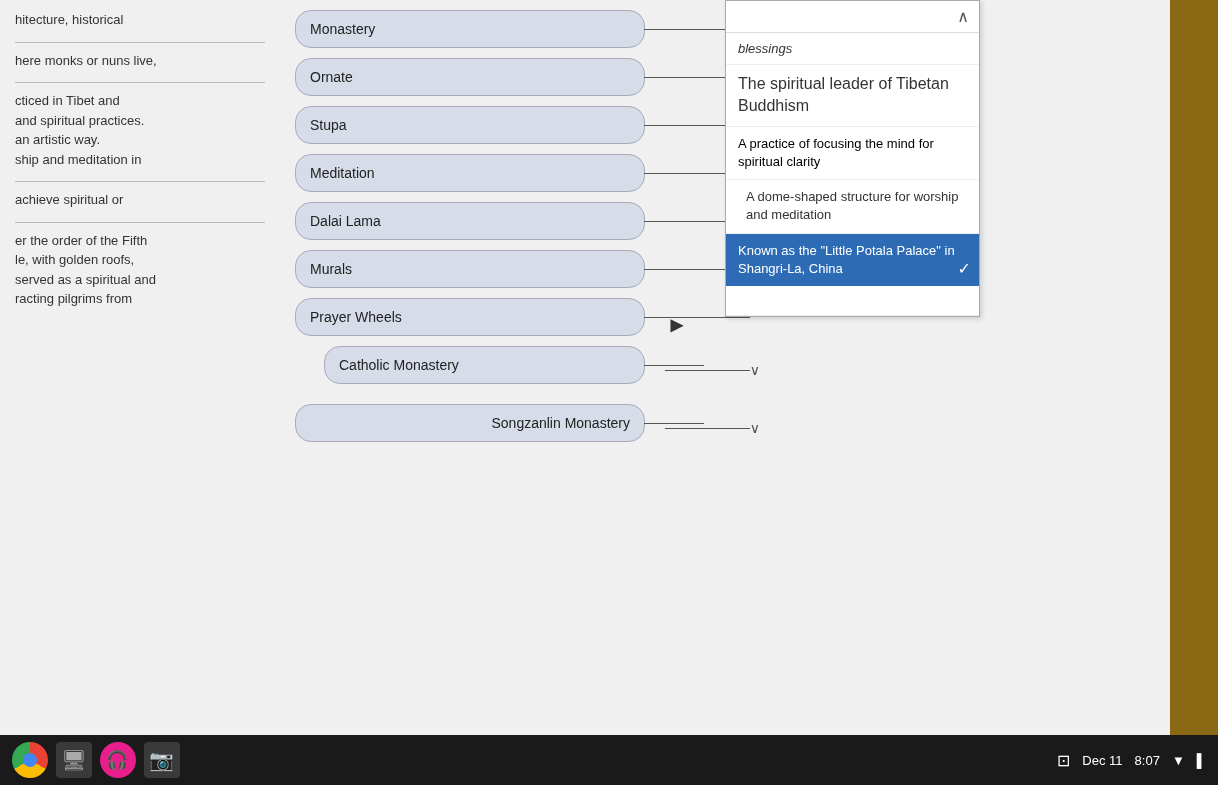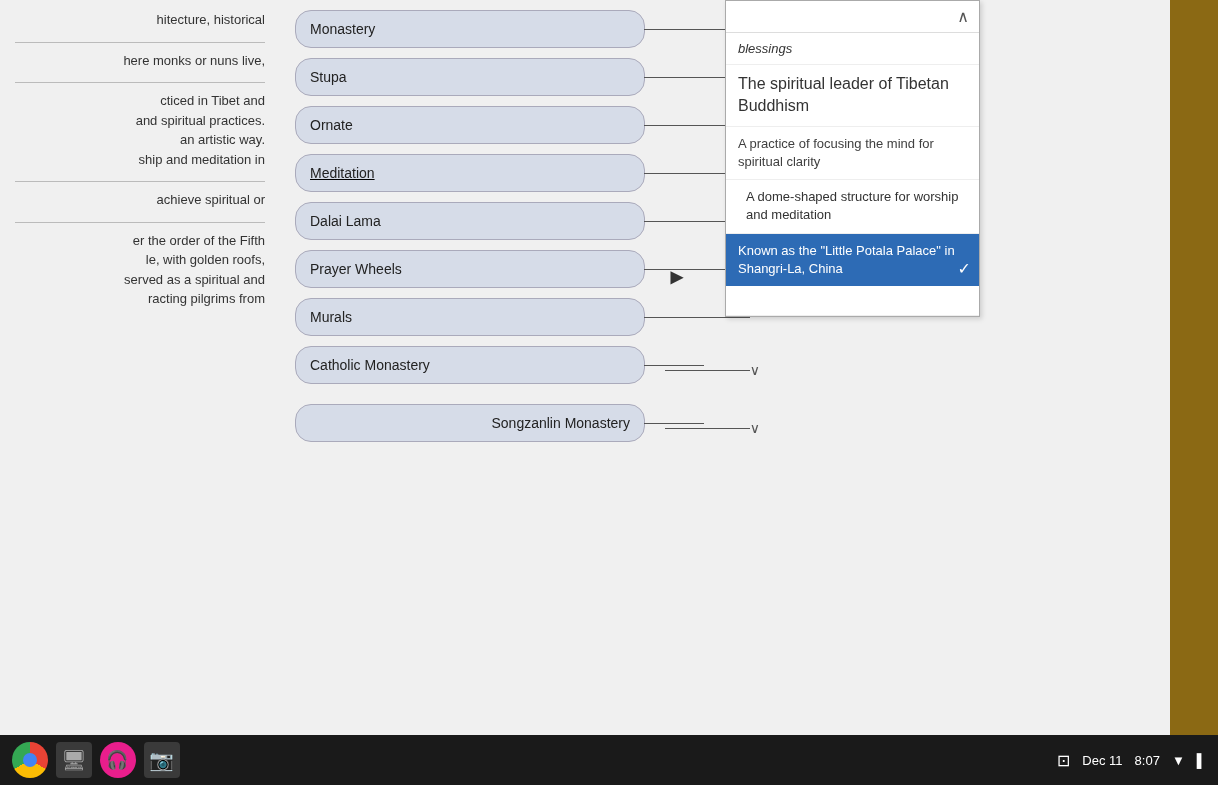--- a/index.html
+++ b/index.html
@@ -76,21 +76,20 @@
       display: flex;
       width: 100%;
       height: 100%;
       position: relative;
     }
 
     .left-col {
       width: 280px;
       padding: 10px 15px;
       overflow: hidden;
-      text-align: right;
     }
 
     .center-col {
       width: 370px;
       padding: 10px 5px 10px 15px;
       position: relative;
     }
 
   </style>
 </head>
@@ -113,52 +112,52 @@
 
     <div class="center-col" style="position:relative;">
 
       <div style="position:relative; margin-bottom:10px;">
         <div class="term-card">Monastery</div>
         <div style="position:absolute; right:-105px; top:50%; width:105px; height:1px; background:#555;"></div>
       </div>
 
 
       <div style="position:relative; margin-bottom:10px;">
+        <div class="term-card">Ornate</div>
+        <div style="position:absolute; right:-105px; top:50%; width:105px; height:1px; background:#555;"></div>
+      </div>
+
+      <div style="position:relative; margin-bottom:10px;">
         <div class="term-card">Stupa</div>
         <div style="position:absolute; right:-105px; top:50%; width:105px; height:1px; background:#555;"></div>
       </div>
 
       <div style="position:relative; margin-bottom:10px;">
-        <div class="term-card">Ornate</div>
-        <div style="position:absolute; right:-105px; top:50%; width:105px; height:1px; background:#555;"></div>
-      </div>
-
-      <div style="position:relative; margin-bottom:10px;text-decoration:underline;">
         <div class="term-card">Meditation</div>
         <div style="position:absolute; right:-105px; top:50%; width:105px; height:1px; background:#555;"></div>
       </div>
 
       <div style="position:relative; margin-bottom:10px;">
         <div class="term-card">Dalai Lama</div>
+        <div style="position:absolute; right:-105px; top:50%; width:105px; height:1px; background:#555;"></div>
+      </div>
+
+      <div style="position:relative; margin-bottom:10px;">
+        <div class="term-card">Murals</div>
         <div style="position:absolute; right:-105px; top:50%; width:105px; height:1px; background:#555;"></div>
       </div>
 
       <div style="position:relative; margin-bottom:10px;">
         <div class="term-card">Prayer Wheels</div>
         <div style="position:absolute; right:-105px; top:50%; width:70px; height:1px; background:#555;"></div>
 
         <div style="position:absolute; right:-38px; top:44%; font-size:16px; color:#333; font-weight:bold;">▶</div>
       </div>
 
-      <div style="position:relative; margin-bottom:10px;">
-        <div class="term-card">Murals</div>
-        <div style="position:absolute; right:-105px; top:50%; width:105px; height:1px; background:#555;"></div>
-      </div>
-
-      <div style="position:relative; margin-bottom:10px; display:flex; align-items:center;">
+      <div style="position:relative; margin-bottom:10px; display:flex; align-items:center;margin-left:29px;">
         <div class="term-card" style="width:100%;">Catholic Monastery</div>
         <div style="position:absolute; right:-105px; top:50%; width:85px; height:1px; background:#555;"></div>
         <div style="position:absolute; right:-115px; top:50%; transform:translateY(-50%); font-size:14px; color:#555;">∨</div>
       </div>
 
       <div style="position:relative; margin-bottom:10px; display:flex; align-items:center;">
         <div class="term-card" style="width:100%;text-align:right;">Songzanlin Monastery</div>
         <div style="position:absolute; right:-105px; top:50%; width:85px; height:1px; background:#555;"></div>
         <div style="position:absolute; right:-115px; top:50%; transform:translateY(-50%); font-size:14px; color:#555;">∨</div>
       </div>
@@ -168,21 +167,21 @@
     <div style="position:absolute; left:725px; top:0; width:255px; background:white; border:1px solid #aaa; box-shadow:2px 2px 5px rgba(0,0,0,0.15); z-index:10;">
 
       <div style="display:flex; justify-content:flex-end; padding:6px 10px; border-bottom:1px solid #ddd;">
         <span style="font-size:16px; color:#555; cursor:pointer;">∧</span>
       </div>
 
       <div style="padding:8px 12px; font-size:13px; color:#333; border-bottom:1px solid #eee; font-style:italic;">blessings</div>
 
       <div style="padding:8px 12px; font-size:16px; color:#333; border-bottom:1px solid #eee; line-height:1.4;">The spiritual leader of Tibetan Buddhism</div>
 
-      <div style="padding:8px 12px; font-size:13px; color:#404040; border-bottom:1px solid #eee; line-height:1.4;">A practice of focusing the mind for spiritual clarity</div>
+      <div style="padding:8px 12px; font-size:13px; color:#000000; border-bottom:1px solid #eee; line-height:1.4;">A practice of focusing the mind for spiritual clarity</div>
 
       <div style="padding:8px 20px; font-size:13px; color:#333; border-bottom:1px solid #eee; line-height:1.4;">A dome-shaped structure for worship and meditation</div>
 
       <div style="padding:8px 12px; font-size:13px; color:white; background:#2d6bb5; line-height:1.4; position:relative;">
         <span>Known as the "Little Potala Palace" in Shangri-La, China</span>
         <span style="position:absolute; right:8px; bottom:6px; font-size:16px; color:white;">✓</span>
       </div>
 
       <div style="height:30px; border-bottom:1px solid #eee;"></div>
 

